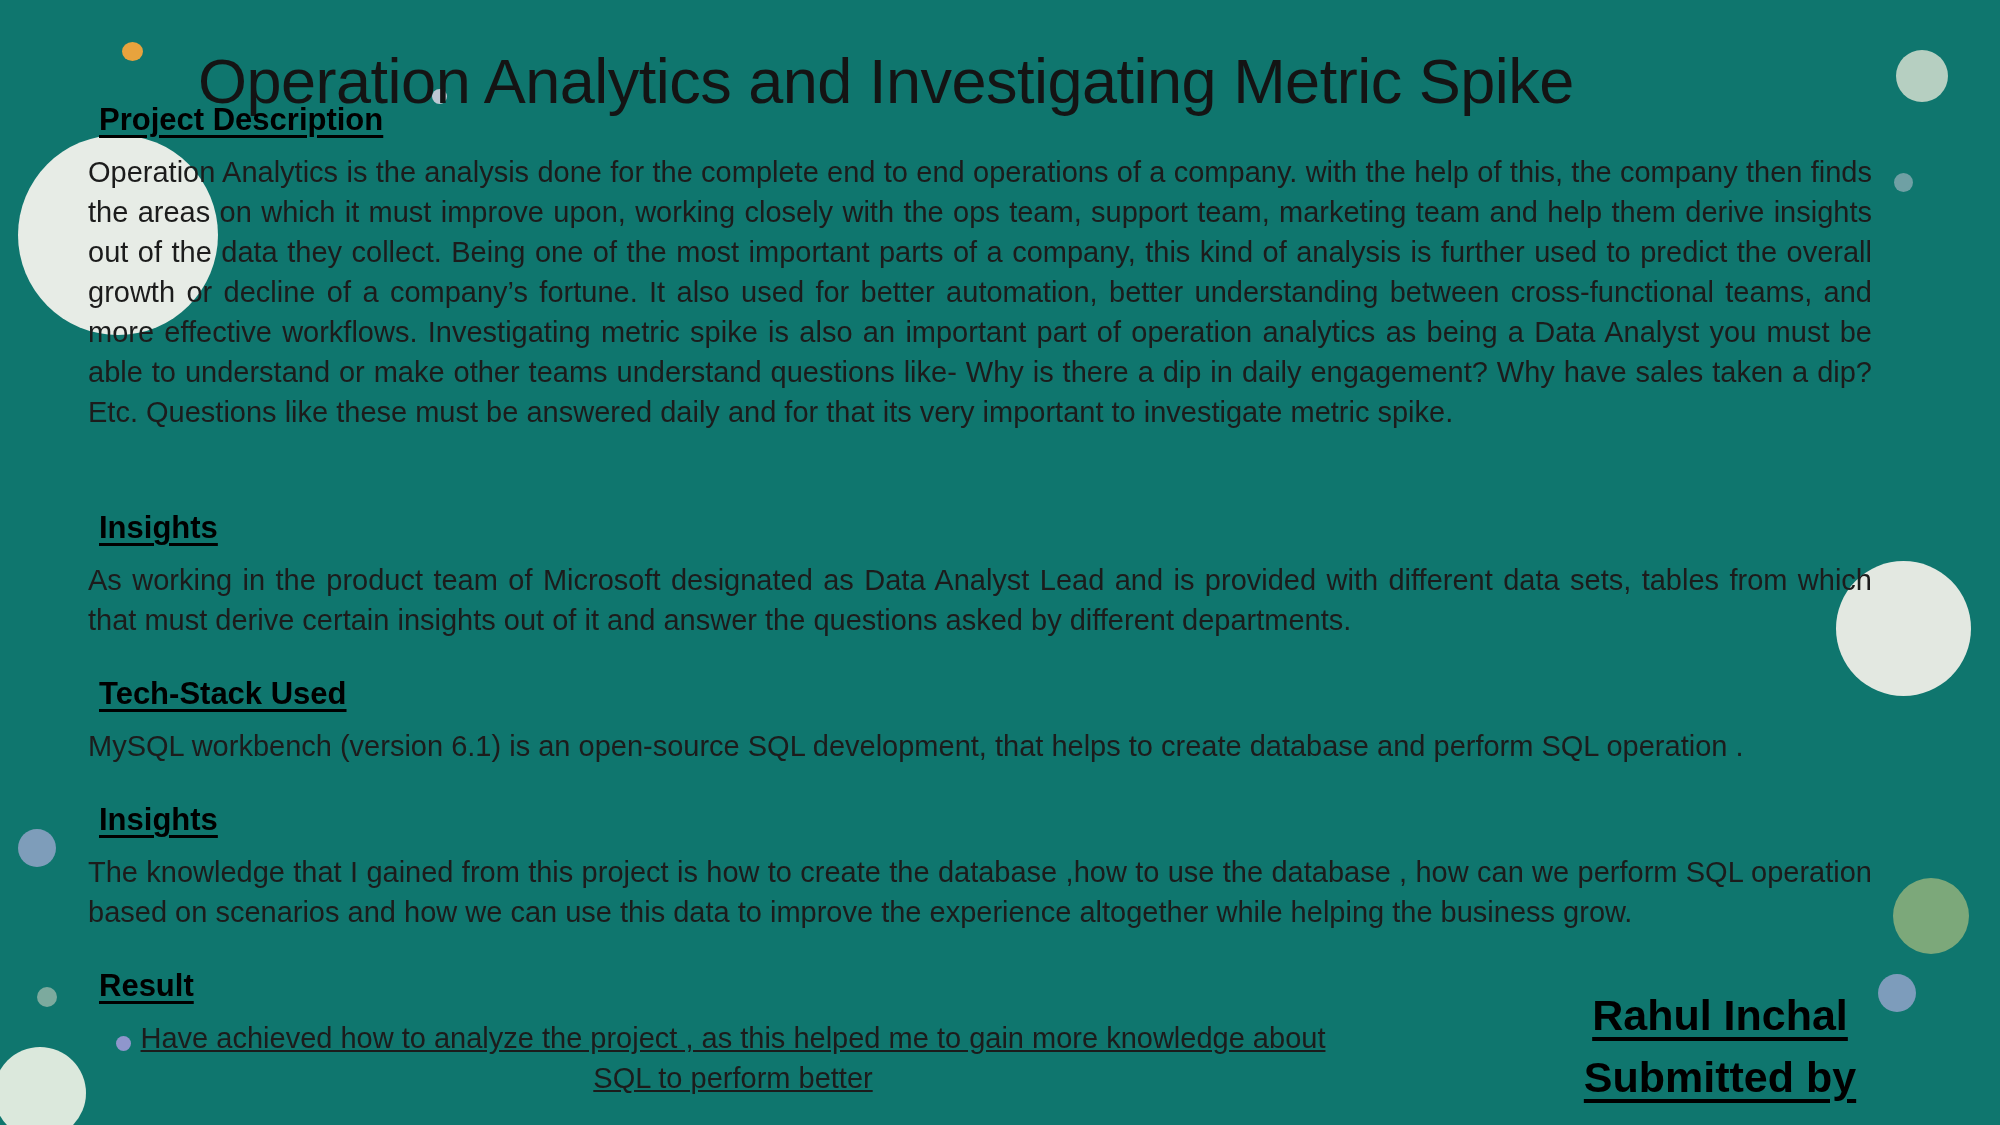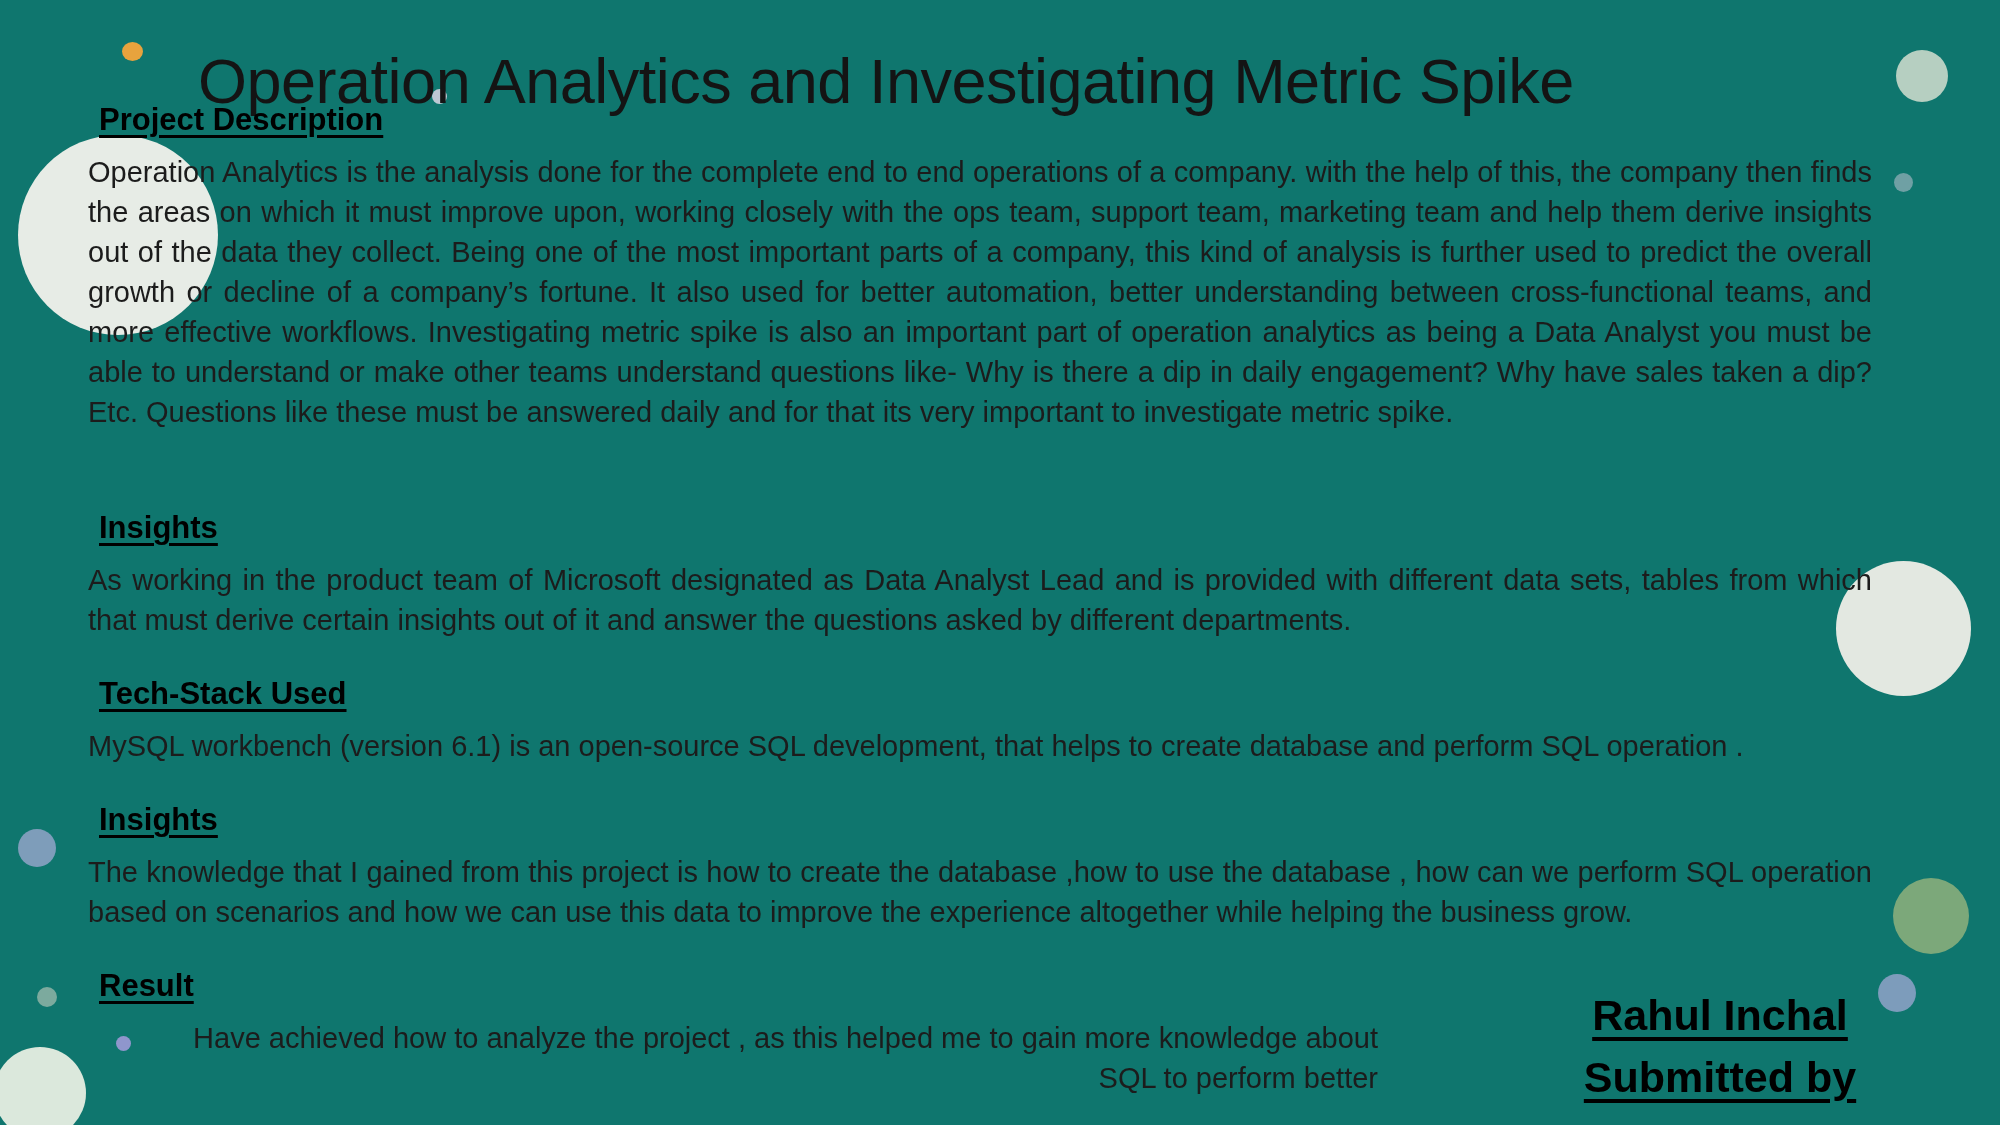--- a/index.html
+++ b/index.html
@@ -46,23 +46,24 @@
     line-height: 40px;
     text-align: justify;
     color: #1c1c1c;
   }
   .sec-project     { top: 88px;  }
   .sec-approach    { top: 496px; }
   .sec-tech        { top: 662px; }
   .sec-insights    { top: 788px; }
   .sec-result      { top: 954px; }
   .sec-result p {
-    text-align: right;
+    text-align: center;
     white-space: pre-line;
     width: 1290px;
+    text-decoration: underline;
   }
 
   .submitted {
     position: absolute;
     left: 1540px;
     top: 984px;
     width: 360px;
     text-align: center;
     font-size: 43px;
     line-height: 62px;

